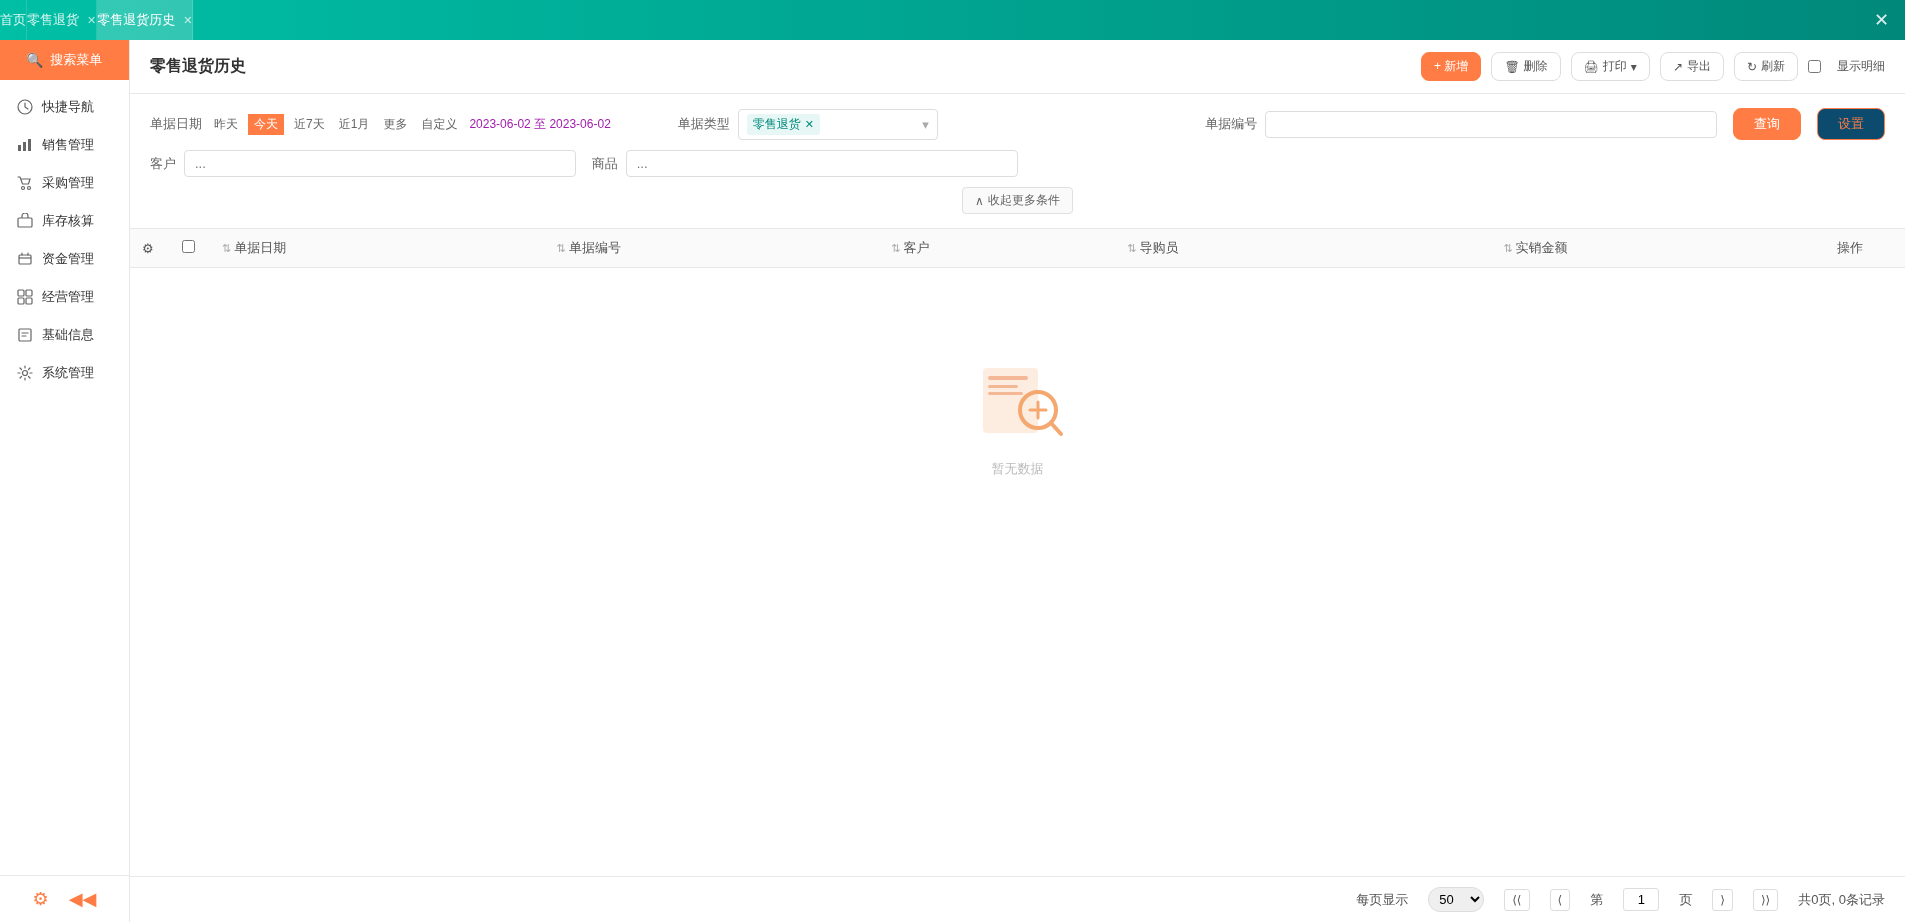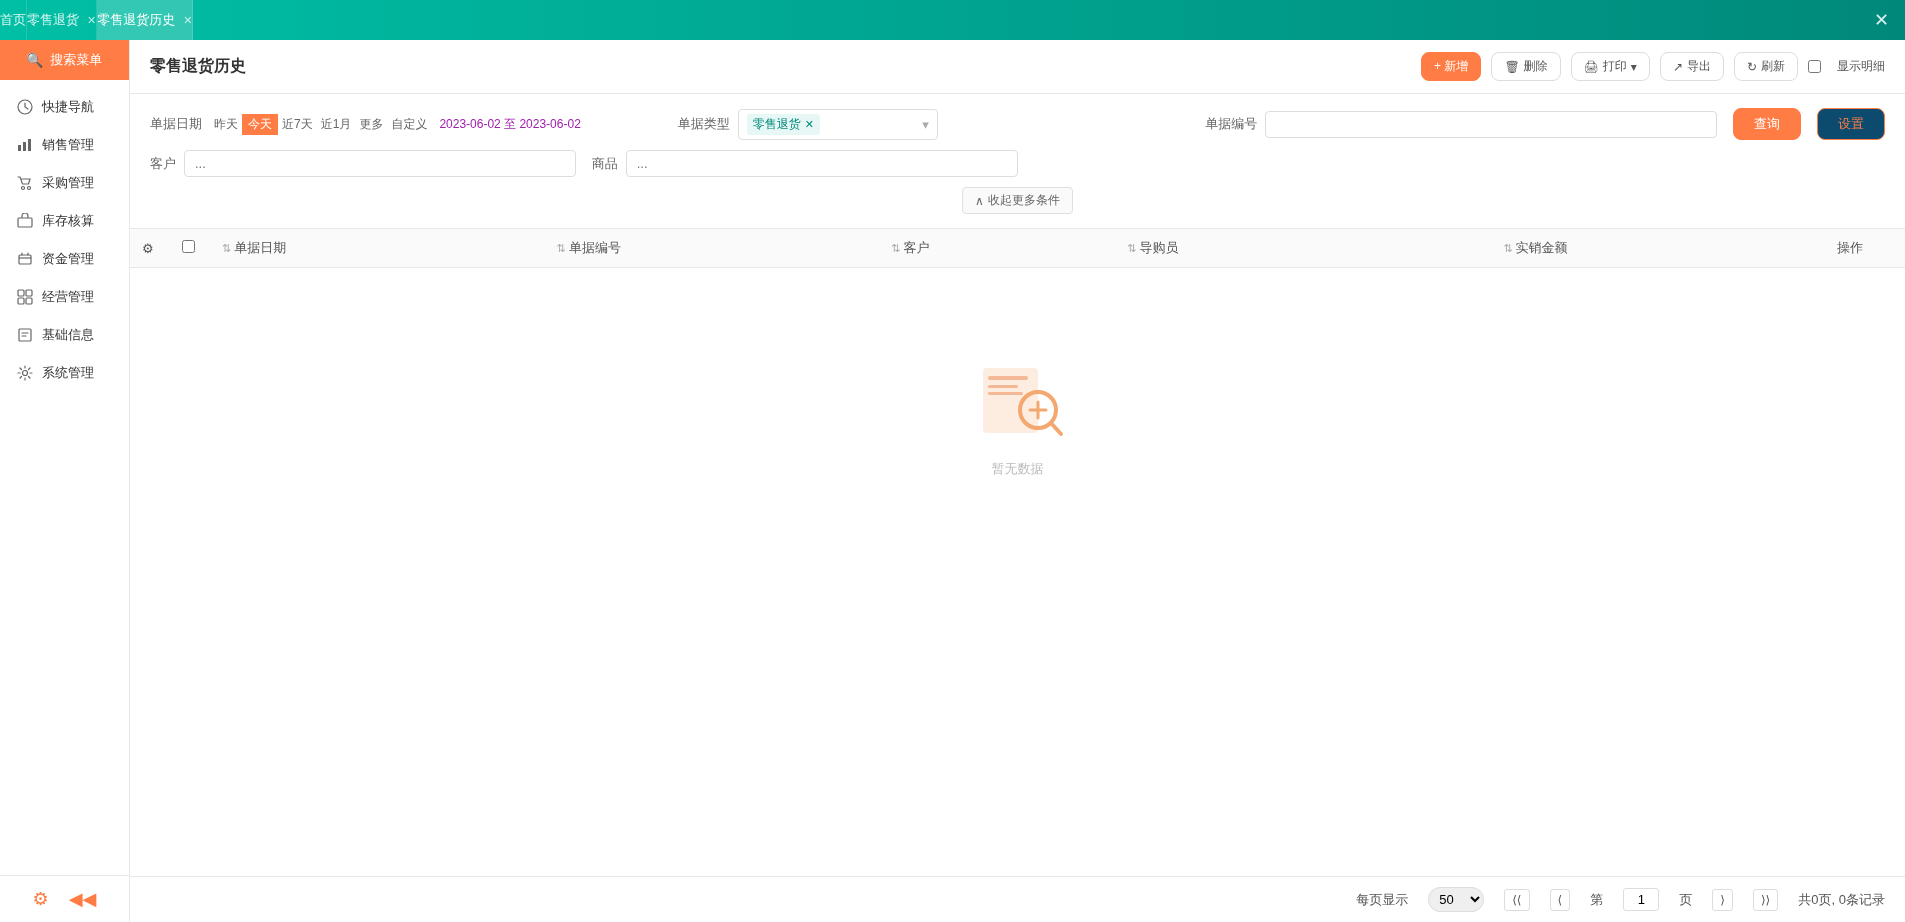--- a/index.html
+++ b/index.html
@@ -195,20 +195,21 @@
       flex: 1;
     }
     .filter-label {
       color: #666;
       font-size: 13px;
       white-space: nowrap;
     }
     .date-shortcuts {
       display: flex;
       align-items: flex-start;
+      gap: 6px;
       font-size: 12px;
     }
     .date-shortcut {
       color: #666;
       cursor: pointer;
       padding: 2px 4px;
     }
     .date-shortcut.active {
       background: #ff7d45;
       color: #fff;

